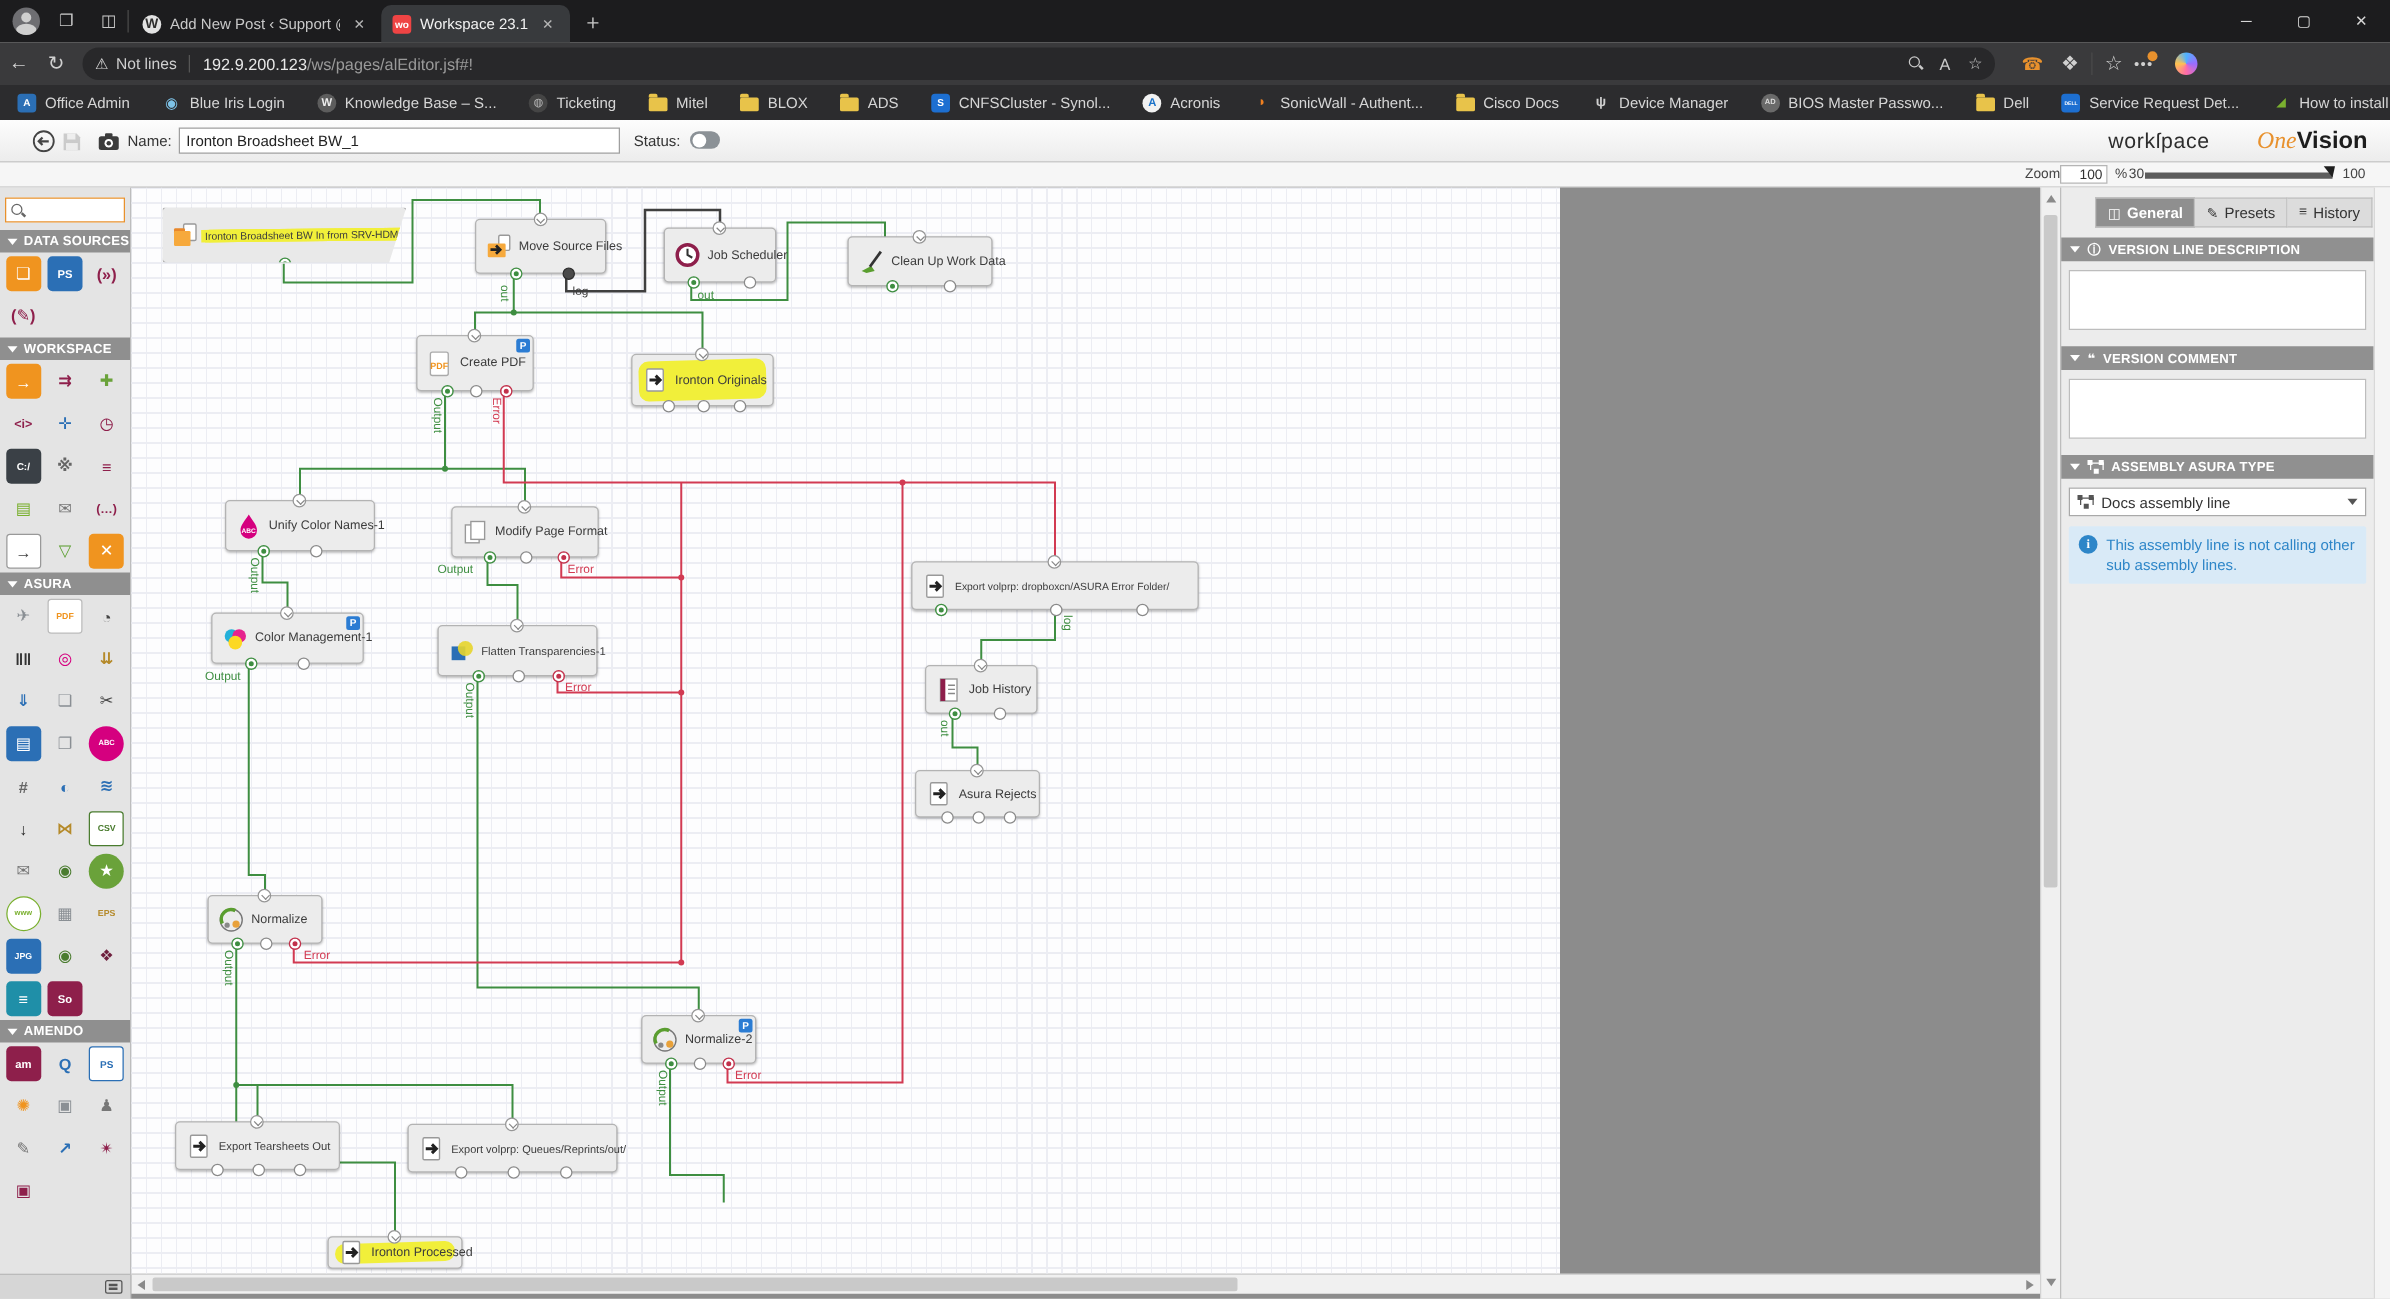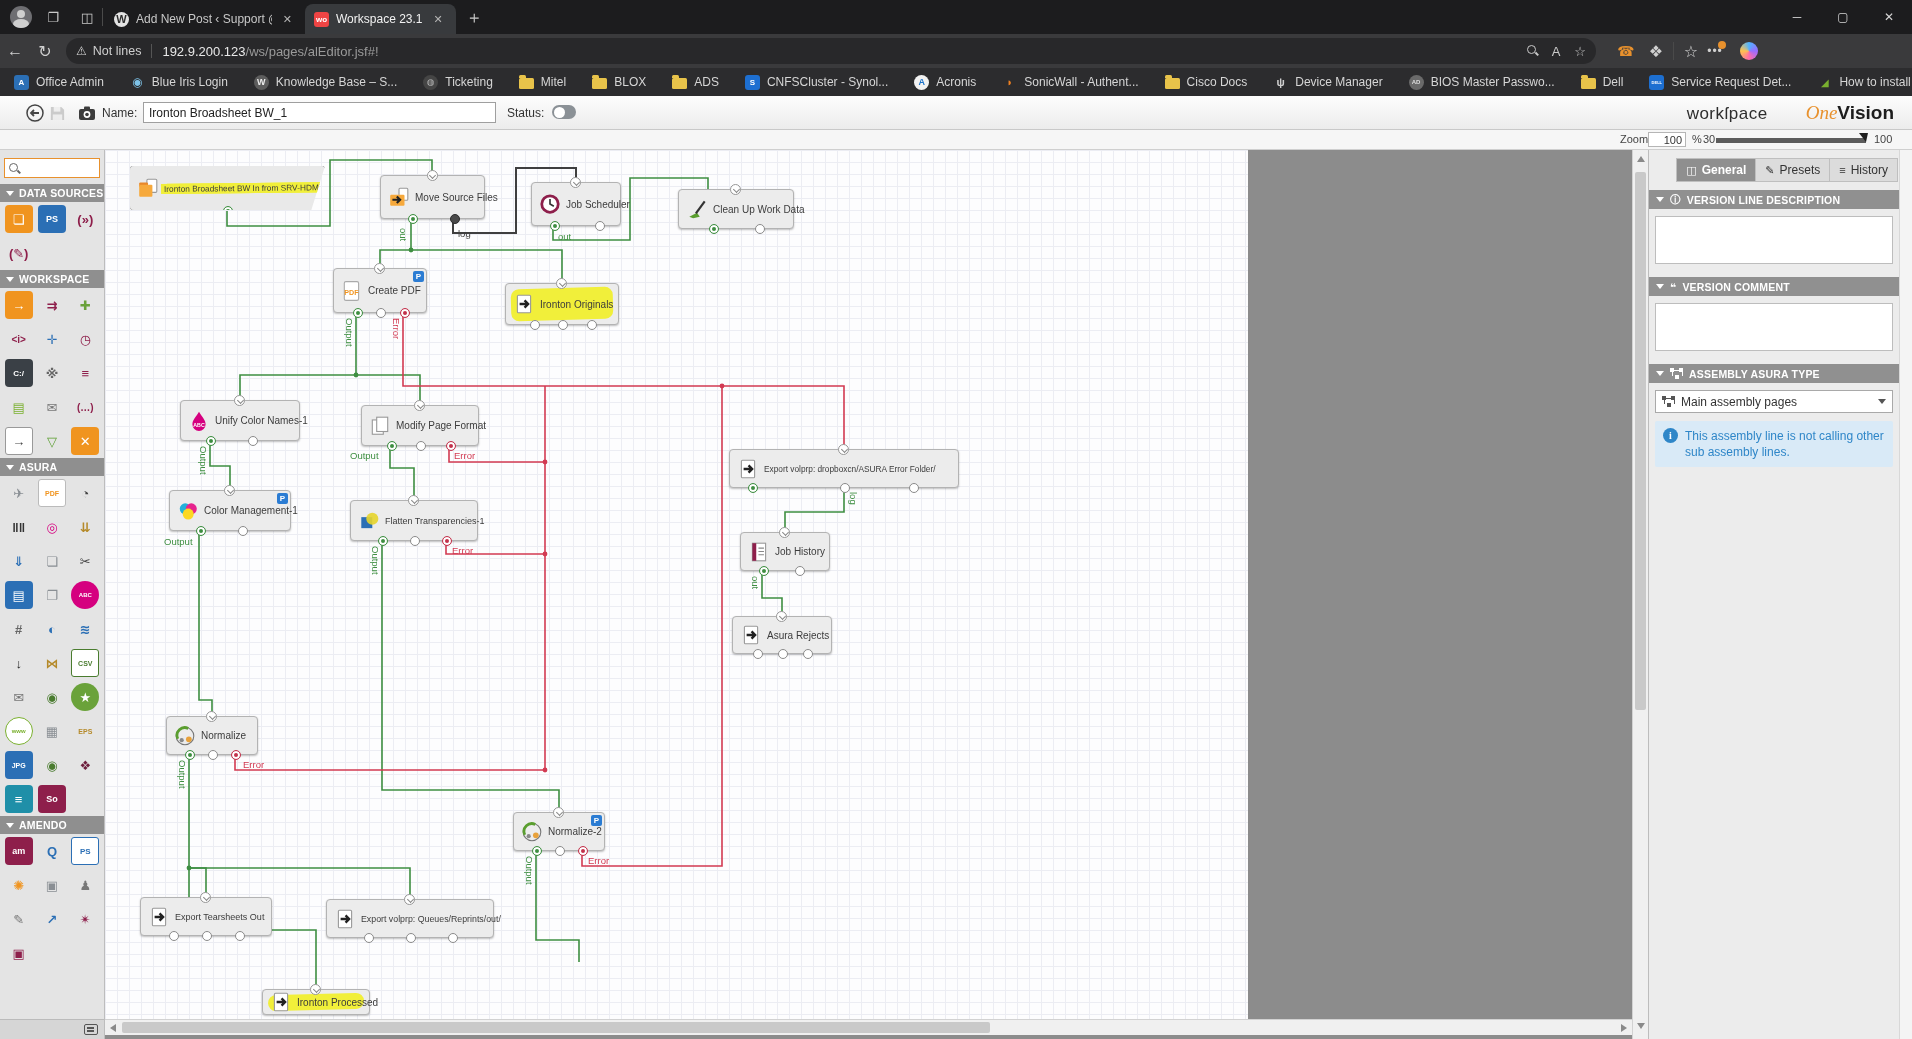--- a/index.html
+++ b/index.html
@@ -699,21 +699,21 @@
           </span>
         <span>ASSEMBLY ASURA TYPE</span>
       </div>
       <div class="rp-body" style="padding-bottom:0;">
         <div id="alt-select">
           <span class="branch-ic" style="color:#555;">
               <i></i>
               <i></i>
               <i></i>
             </span>
-          <span>Main assembly pages</span>
+          <span>Docs assembly line</span>
           <span class="caret"></span>
         </div>
       </div>
       <div id="info-box">
         <span class="iic">i</span>
         <span class="itxt">This assembly line is not calling other sub assembly lines.</span>
       </div>
       <div id="rp-scroll"></div>
     </div>
   </div>

